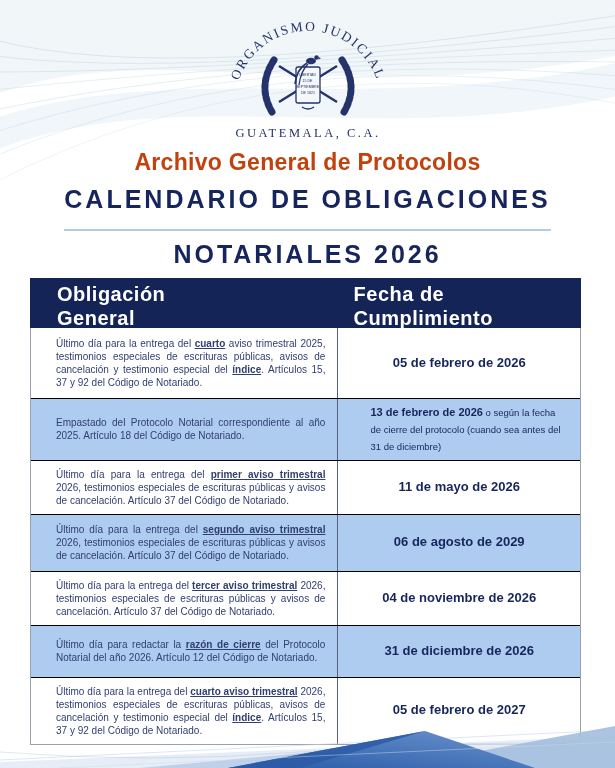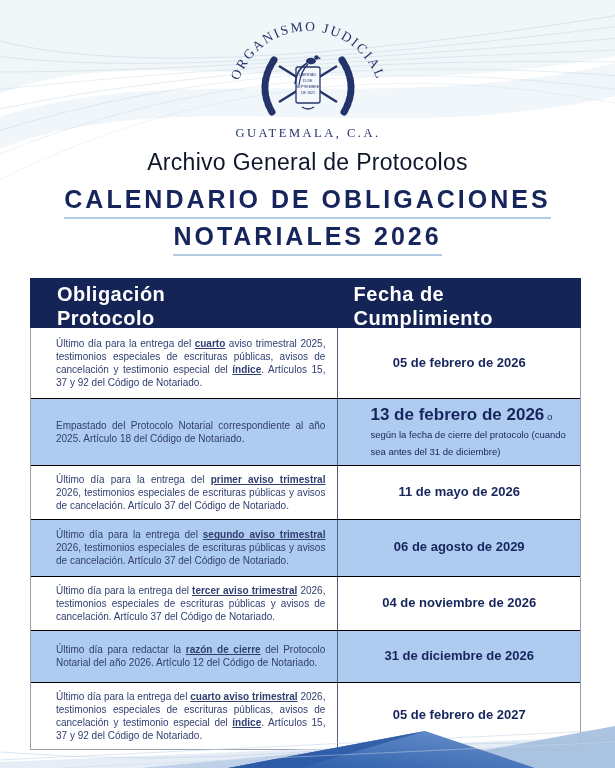--- a/index.html
+++ b/index.html
@@ -8,28 +8,28 @@
     font-family:"Liberation Sans",sans-serif;
   }
   svg{display:block;}
   .top-deco{position:absolute;top:0;left:0;pointer-events:none;}
   .footer-deco{position:absolute;bottom:0;left:0;pointer-events:none;}
 
   .logo-wrap{position:absolute;top:10px;left:50%;transform:translateX(-50%);}
 
   .subtitle{
     position:absolute;top:149px;left:0;width:100%;text-align:center;
-    font-size:23px;font-weight:400;color:#0f172a;letter-spacing:.3px;
+    font-size:23px;font-weight:700;color:#c2410c;letter-spacing:.3px;
   }
   .main-title{
     position:absolute;top:185px;left:0;width:100%;text-align:center;
     font-size:25px;font-weight:700;color:#16255c;letter-spacing:3px;line-height:1.15;
   }
   .main-title .tline{
-    display:inline-block;border-bottom:2px solid #b4cce4;padding-bottom:3px;margin-bottom:3px;
+    display:inline-block;border-bottom:2px solid #b4cce4;padding-bottom:15px;margin-bottom:9px;
   }
 
   .table{position:absolute;left:30px;top:278px;width:551px;}
   .t-head{
     display:flex;background:#152456;color:#ffffff;height:50px;
     font-weight:700;font-size:20px;line-height:24px;letter-spacing:.5px;
   }
   .th{box-sizing:border-box;padding-top:4px;}
   .th1{width:56%;padding-left:27px;}
   .th2{width:44%;padding-left:15px;}
@@ -55,21 +55,21 @@
   .obl-text{
     font-size:10px;line-height:13px;color:#303e70;text-align:justify;
   }
   .seg-key{font-weight:700;text-decoration:underline;}
 
   .cell-date{
     width:44%;display:flex;align-items:center;justify-content:center;padding:5px 14px;
   }
   .date-wrap{text-align:center;font-weight:700;font-size:13px;color:#16255c;line-height:1.3;}
   .has-note .date-wrap{text-align:left;padding-left:18px;}
-  .has-note .date-main{font-size:17px;}
+  .has-note .date-main{font-size:11px;}
   .date-note{font-weight:400;font-size:9.5px;line-height:12px;}
 
   .seal-navy{fill:#24336a;}
   .seal-stroke{stroke:#24336a;fill:none;}
 </style>
 </head>
 <body>
 
 <div class="page">
 
@@ -132,21 +132,21 @@
   <div class="subtitle">Archivo General de Protocolos</div>
   <div class="main-title">
     <span class="tline">CALENDARIO DE OBLIGACIONES</span><br>
     <span class="tline">NOTARIALES 2026</span>
   </div>
 
   <div class="table">
     <div class="t-head">
       <div class="th th1">
         <div>Obligación</div>
-        <div>Protocolo</div>
+        <div>General</div>
       </div>
       <div class="th th2">
         <div>Fecha de</div>
         <div>Cumplimiento</div>
       </div>
     </div>
     <div class="t-body">
         <div class="t-row row-white">
           <div class="cell cell-obl">
             <div class="obl-text"><span>Último día para la entrega del </span><span class="seg-key">cuarto</span><span> aviso trimestral 2025, testimonios especiales de escrituras públicas, avisos de cancelación y testimonio especial del </span><span class="seg-key">índice</span><span>. Artículos 15, 37 y 92 del Código de Notariado.</span></div>

